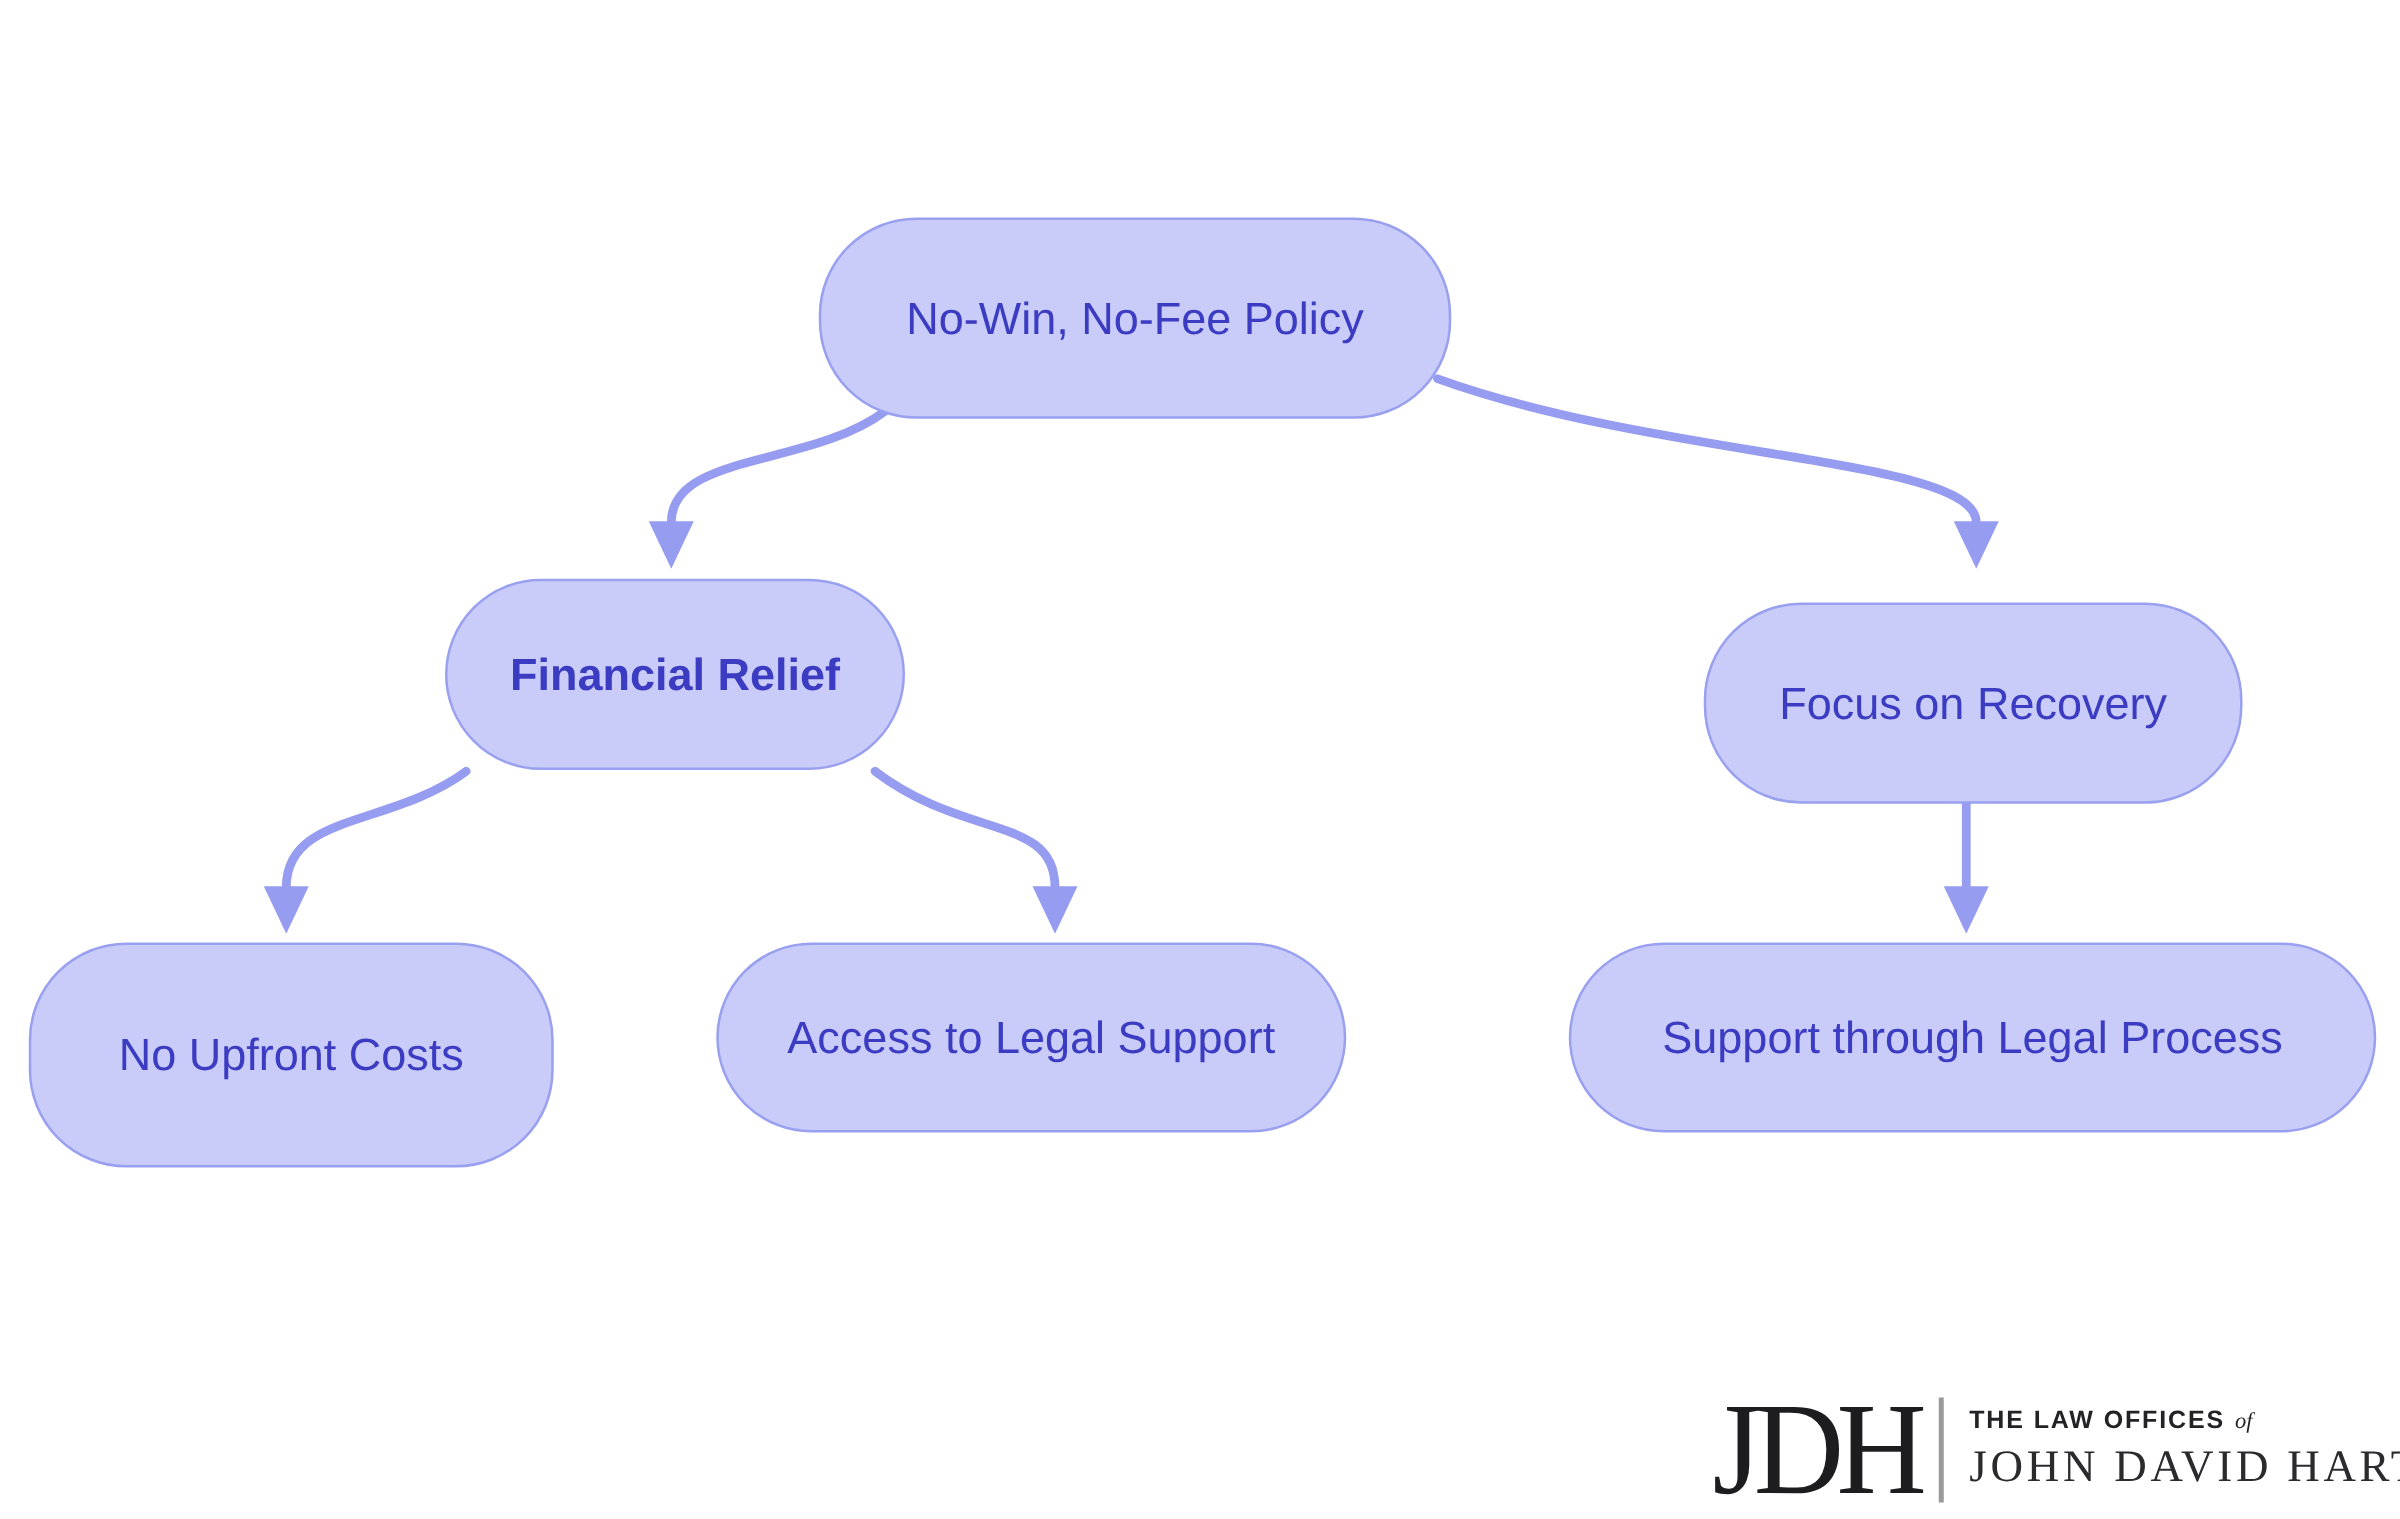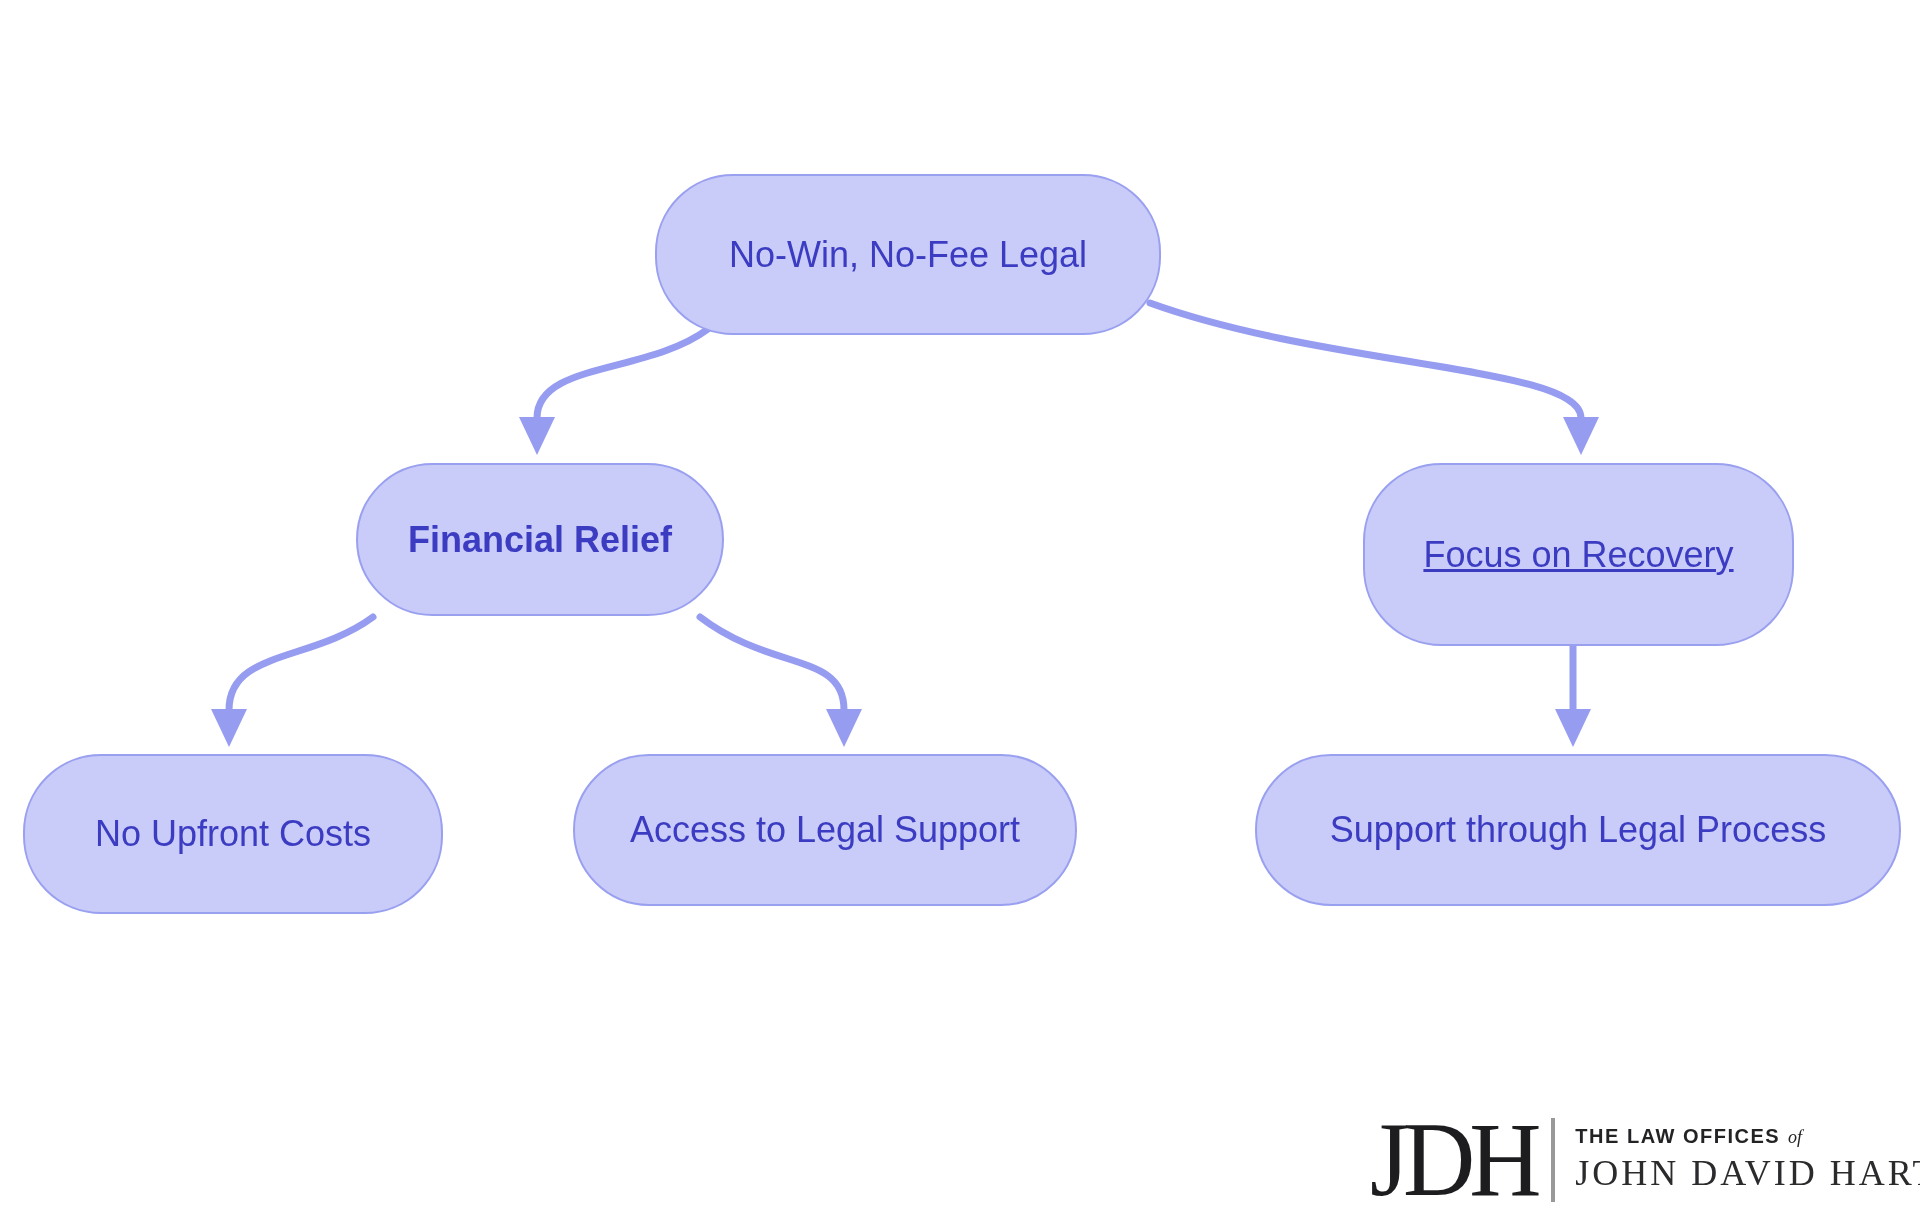--- a/index.html
+++ b/index.html
@@ -41,22 +41,22 @@
     background: var(--node-fill);
     border: 2px solid var(--node-border);
     border-radius: 78px;
     color: var(--node-text);
     font-size: 36px;
     text-align: center;
     line-height: 1.15;
   }
   #node-root      { left: 655px;  top: 174px; width: 506px; height: 161px; }
   #node-financial { left: 356px;  top: 463px; width: 368px; height: 153px; font-weight: bold; }
-  #node-recovery  { left: 1363px; top: 463px; width: 431px; height: 183px; text-decoration: underline; }
-  #node-upfront   { left: 23px;   top: 754px; width: 420px; height: 160px; }
+  #node-recovery  { left: 1363px; top: 482px; width: 431px; height: 161px; }
+  #node-upfront   { left: 23px;   top: 754px; width: 420px; height: 180px; }
   #node-access    { left: 573px;  top: 754px; width: 504px; height: 152px; }
   #node-support   { left: 1255px; top: 754px; width: 646px; height: 152px; }
 
   .logo {
     position: absolute;
     left: 1370px;
     top: 1112px;
     display: flex;
     align-items: center;
     color: var(--logo-text);
@@ -115,21 +115,21 @@
       </marker>
     </defs>
     <path class="connector" d="M 708 329 C 648 374, 537 362, 537 418" marker-end="url(#arrowhead)"></path>
     <path class="connector" d="M 1150 303 C 1330 368, 1581 366, 1581 418" marker-end="url(#arrowhead)"></path>
     <path class="connector" d="M 373 617 C 312 662, 229 650, 229 710" marker-end="url(#arrowhead)"></path>
     <path class="connector" d="M 700 617 C 772 672, 844 652, 844 710" marker-end="url(#arrowhead)"></path>
     <path class="connector" d="M 1573 620 L 1573 710" marker-end="url(#arrowhead)"></path>
   </svg>
 
   <div class="node" id="node-root">
-    <span>No-Win, No-Fee Legal</span>
+    <span>No-Win, No-Fee Policy</span>
   </div>
 
   <div class="node" id="node-financial">
     <span>Financial Relief</span>
   </div>
 
   <div class="node" id="node-recovery">
     <span>Focus on Recovery</span>
   </div>
 

